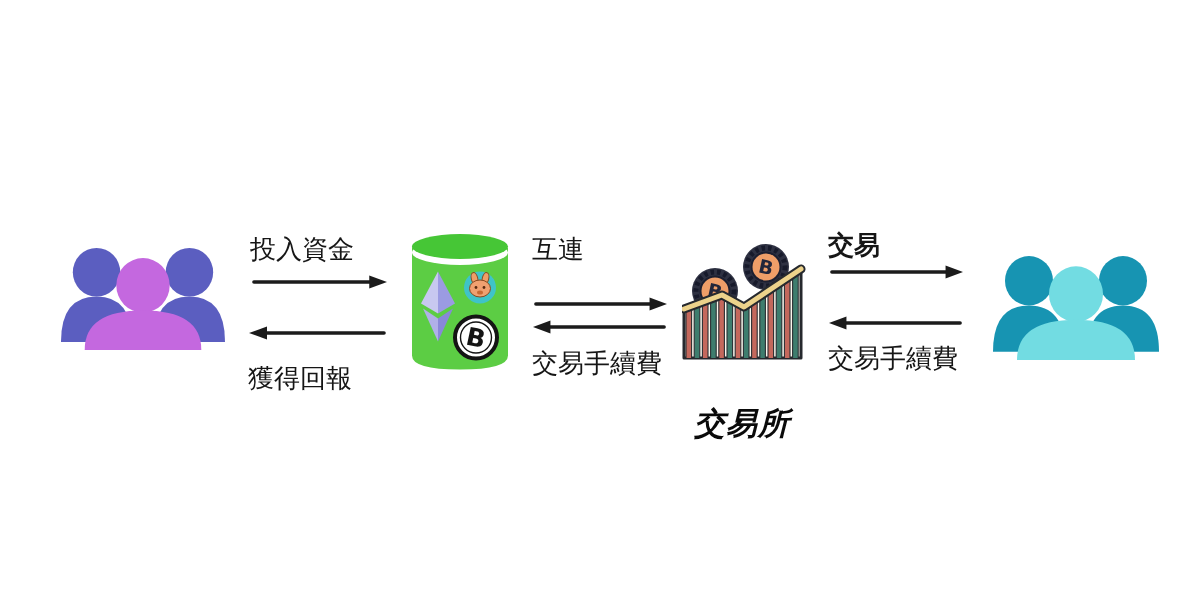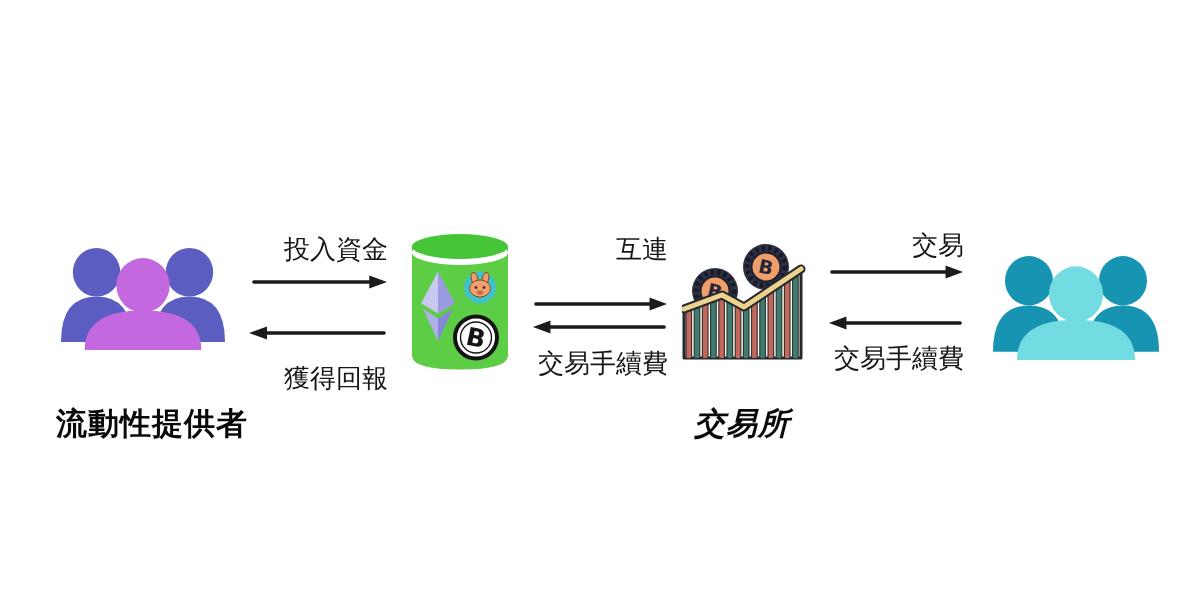--- a/index.html
+++ b/index.html
@@ -7,21 +7,21 @@
     position:relative;width:1200px;height:600px;background:#ffffff;overflow:hidden;
     font-family:"Liberation Sans","DejaVu Sans",sans-serif;color:#0d0d0d;
   }
   .abs{position:absolute;}
   .node-label{
     position:absolute;top:403px;text-align:center;
     font-size:31px;font-weight:700;letter-spacing:1px;color:#0a0a0a;
   }
   .edge{position:absolute;display:flex;flex-direction:column;}
   .edge-label{
-    text-align:right;font-size:26px;font-weight:500;color:#161616;
+    text-align:left;font-size:26px;font-weight:500;color:#161616;
     line-height:30px;white-space:nowrap;
   }
   .arrow-svg{width:100%;height:18px;display:block;}
   .arrow-svg line{stroke:#1b1b1b;stroke-width:3.6;stroke-linecap:round;}
   .arrow-svg polygon{fill:#1b1b1b;}
   .gap-top{margin-top:21px;}
   .gap-bot{margin-bottom:9px;}
   svg{display:block;}
 </style>
 </head>
@@ -30,21 +30,20 @@
 <div id="canvas">
 
   <svg class="abs" style="left:59px;top:246px;" width="168" height="104" viewBox="0 0 170 103" preserveAspectRatio="none">
     <circle cx="38" cy="26" r="24" fill="#5b5ec0"></circle>
     <path d="M2 95 Q2 50 38 50 Q74 50 74 95 Z" fill="#5b5ec0"></path>
     <circle cx="132" cy="26" r="24" fill="#5b5ec0"></circle>
     <path d="M96 95 Q96 50 132 50 Q168 50 168 95 Z" fill="#5b5ec0"></path>
     <circle cx="85" cy="39" r="27" fill="#c468df"></circle>
     <path d="M26 103 Q26 64 85 64 Q144 64 144 103 Z" fill="#c468df"></path>
   </svg>
-  <div class="node-label" style="left:40px;width:224px;">流動性提供者</div>
 
   <div class="edge" style="left:250px;top:234px;width:138px;">
     <div class="edge-label gap-bot">投入資金</div>
     <svg class="arrow-svg" viewBox="0 0 140 18" preserveAspectRatio="none">
       <line x1="4" y1="9" x2="123" y2="9"></line>
       <polygon points="121,2.5 139,9 121,15.5"></polygon>
     </svg>
   </div>
 
   <div class="edge" style="left:248px;top:324px;width:140px;">
@@ -139,21 +138,21 @@
     </g>
 
     <g>
       <path d="M2 69 L40 55 L62 67 L119 29" fill="none" stroke="#26292e" stroke-width="9" stroke-linejoin="round" stroke-linecap="round"></path>
       <path d="M2 69 L40 55 L62 67 L119 29" fill="none" stroke-width="5" stroke-linejoin="round" stroke-linecap="round" stroke="#ecd28b"></path>
     </g>
   </svg>
   <div class="node-label" style="left:662px;width:160px;font-style:italic;">交易所</div>
 
   <div class="edge" style="left:828px;top:230px;width:136px;">
-    <div class="edge-label" style="margin-bottom:3px;">交易</div>
+    <div class="edge-label" style="margin-bottom:3px;font-weight:bold;">交易</div>
     <svg class="arrow-svg" viewBox="0 0 140 18" preserveAspectRatio="none">
       <line x1="4" y1="9" x2="123" y2="9"></line>
       <polygon points="121,2.5 139,9 121,15.5"></polygon>
     </svg>
   </div>
 
   <div class="edge" style="left:828px;top:314px;width:136px;">
     <svg class="arrow-svg" viewBox="0 0 140 18" preserveAspectRatio="none">
       <line x1="17" y1="9" x2="136" y2="9"></line>
       <polygon points="19,2.5 1,9 19,15.5"></polygon>

